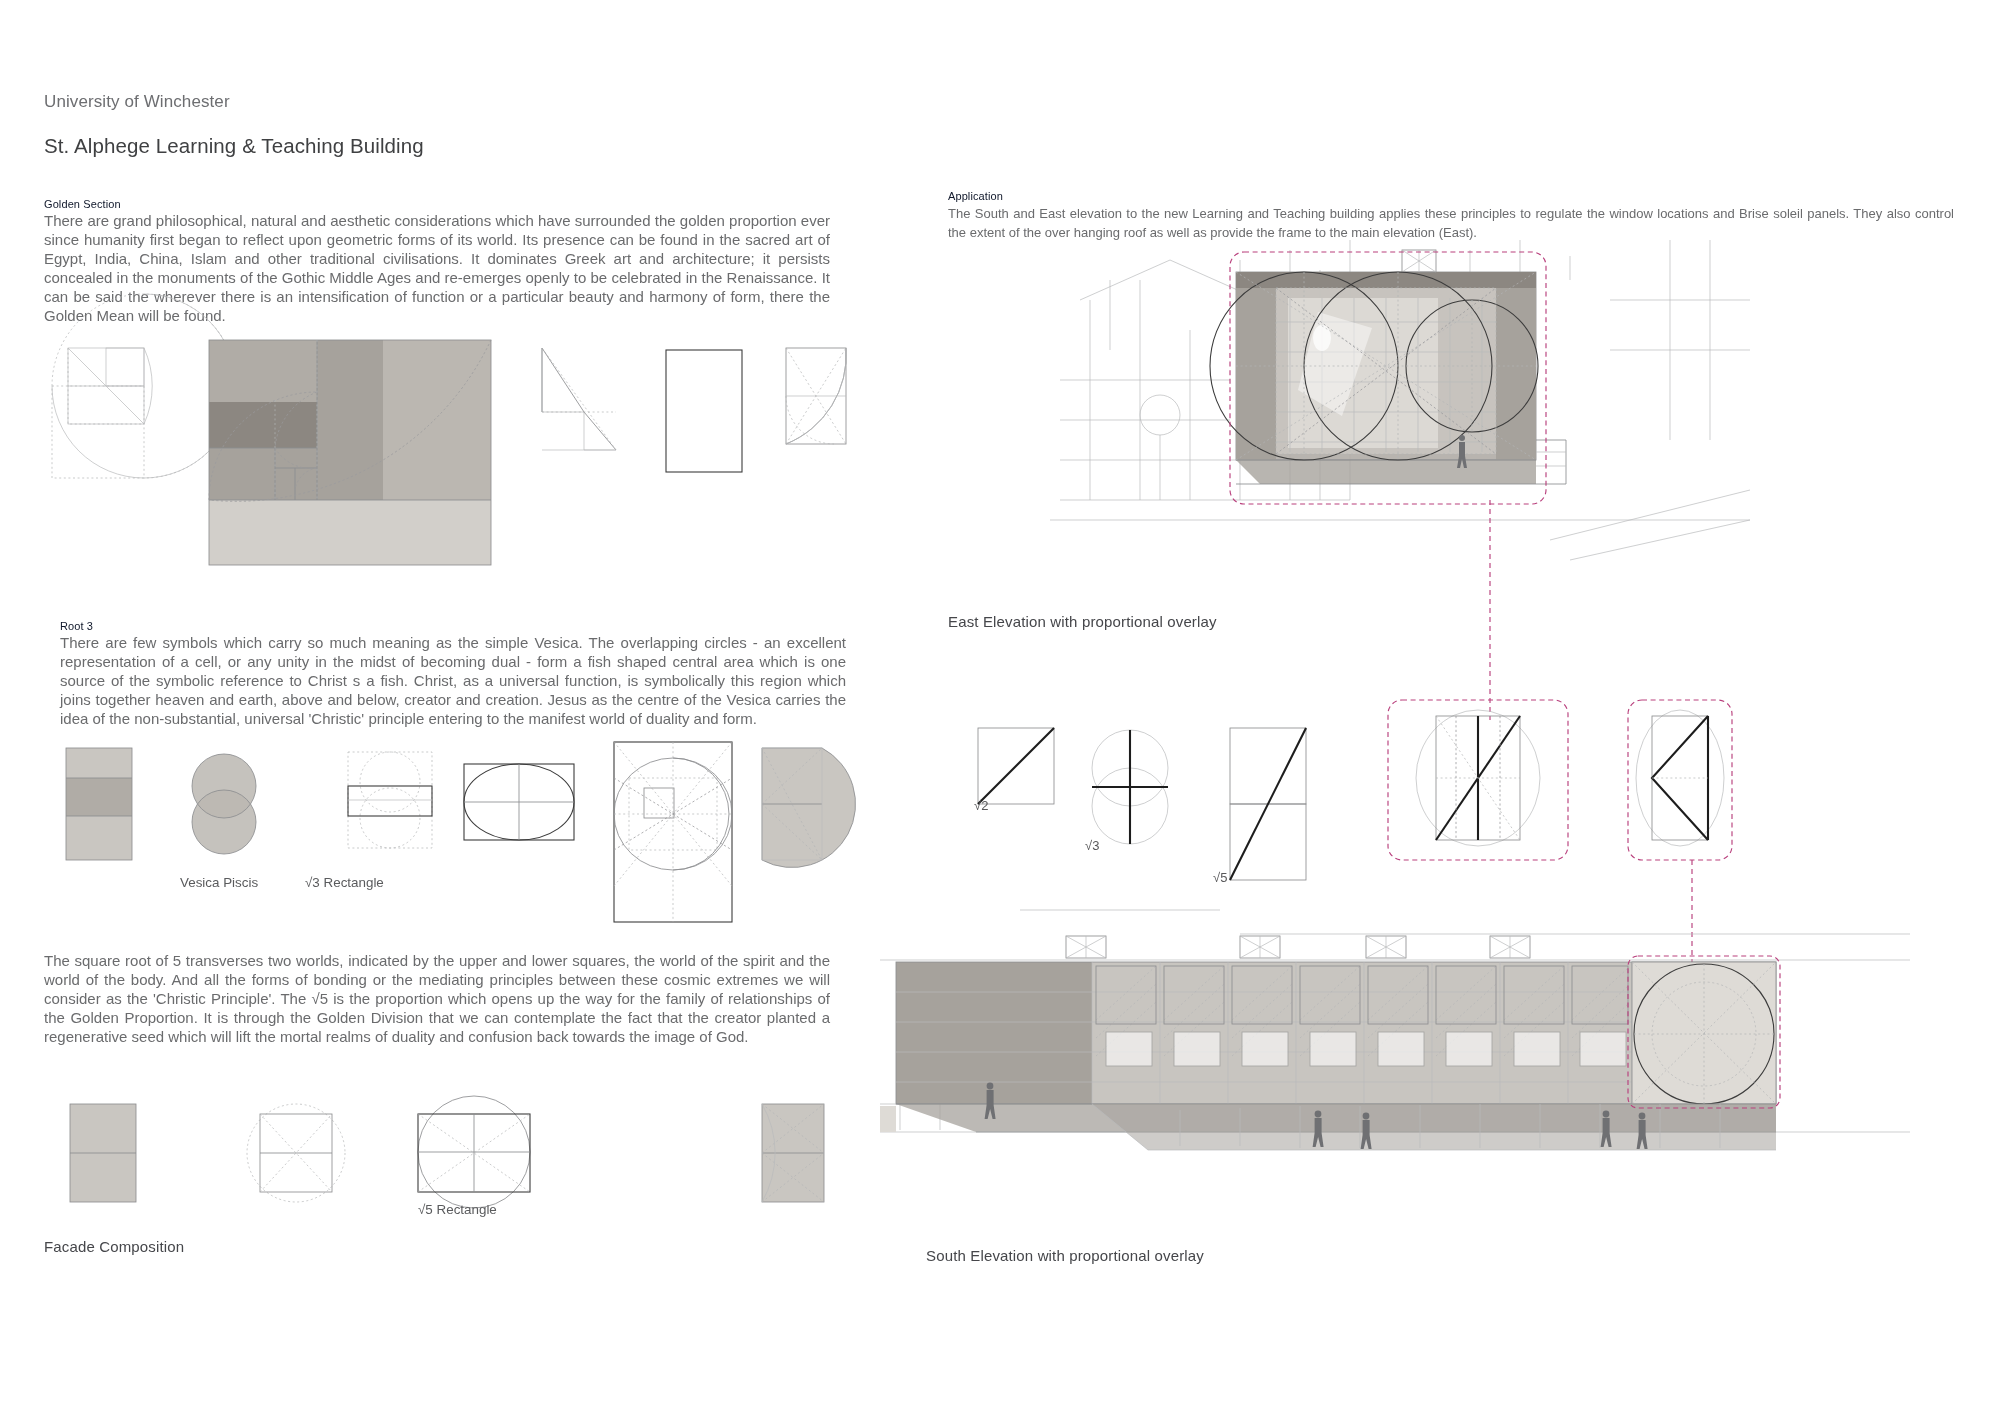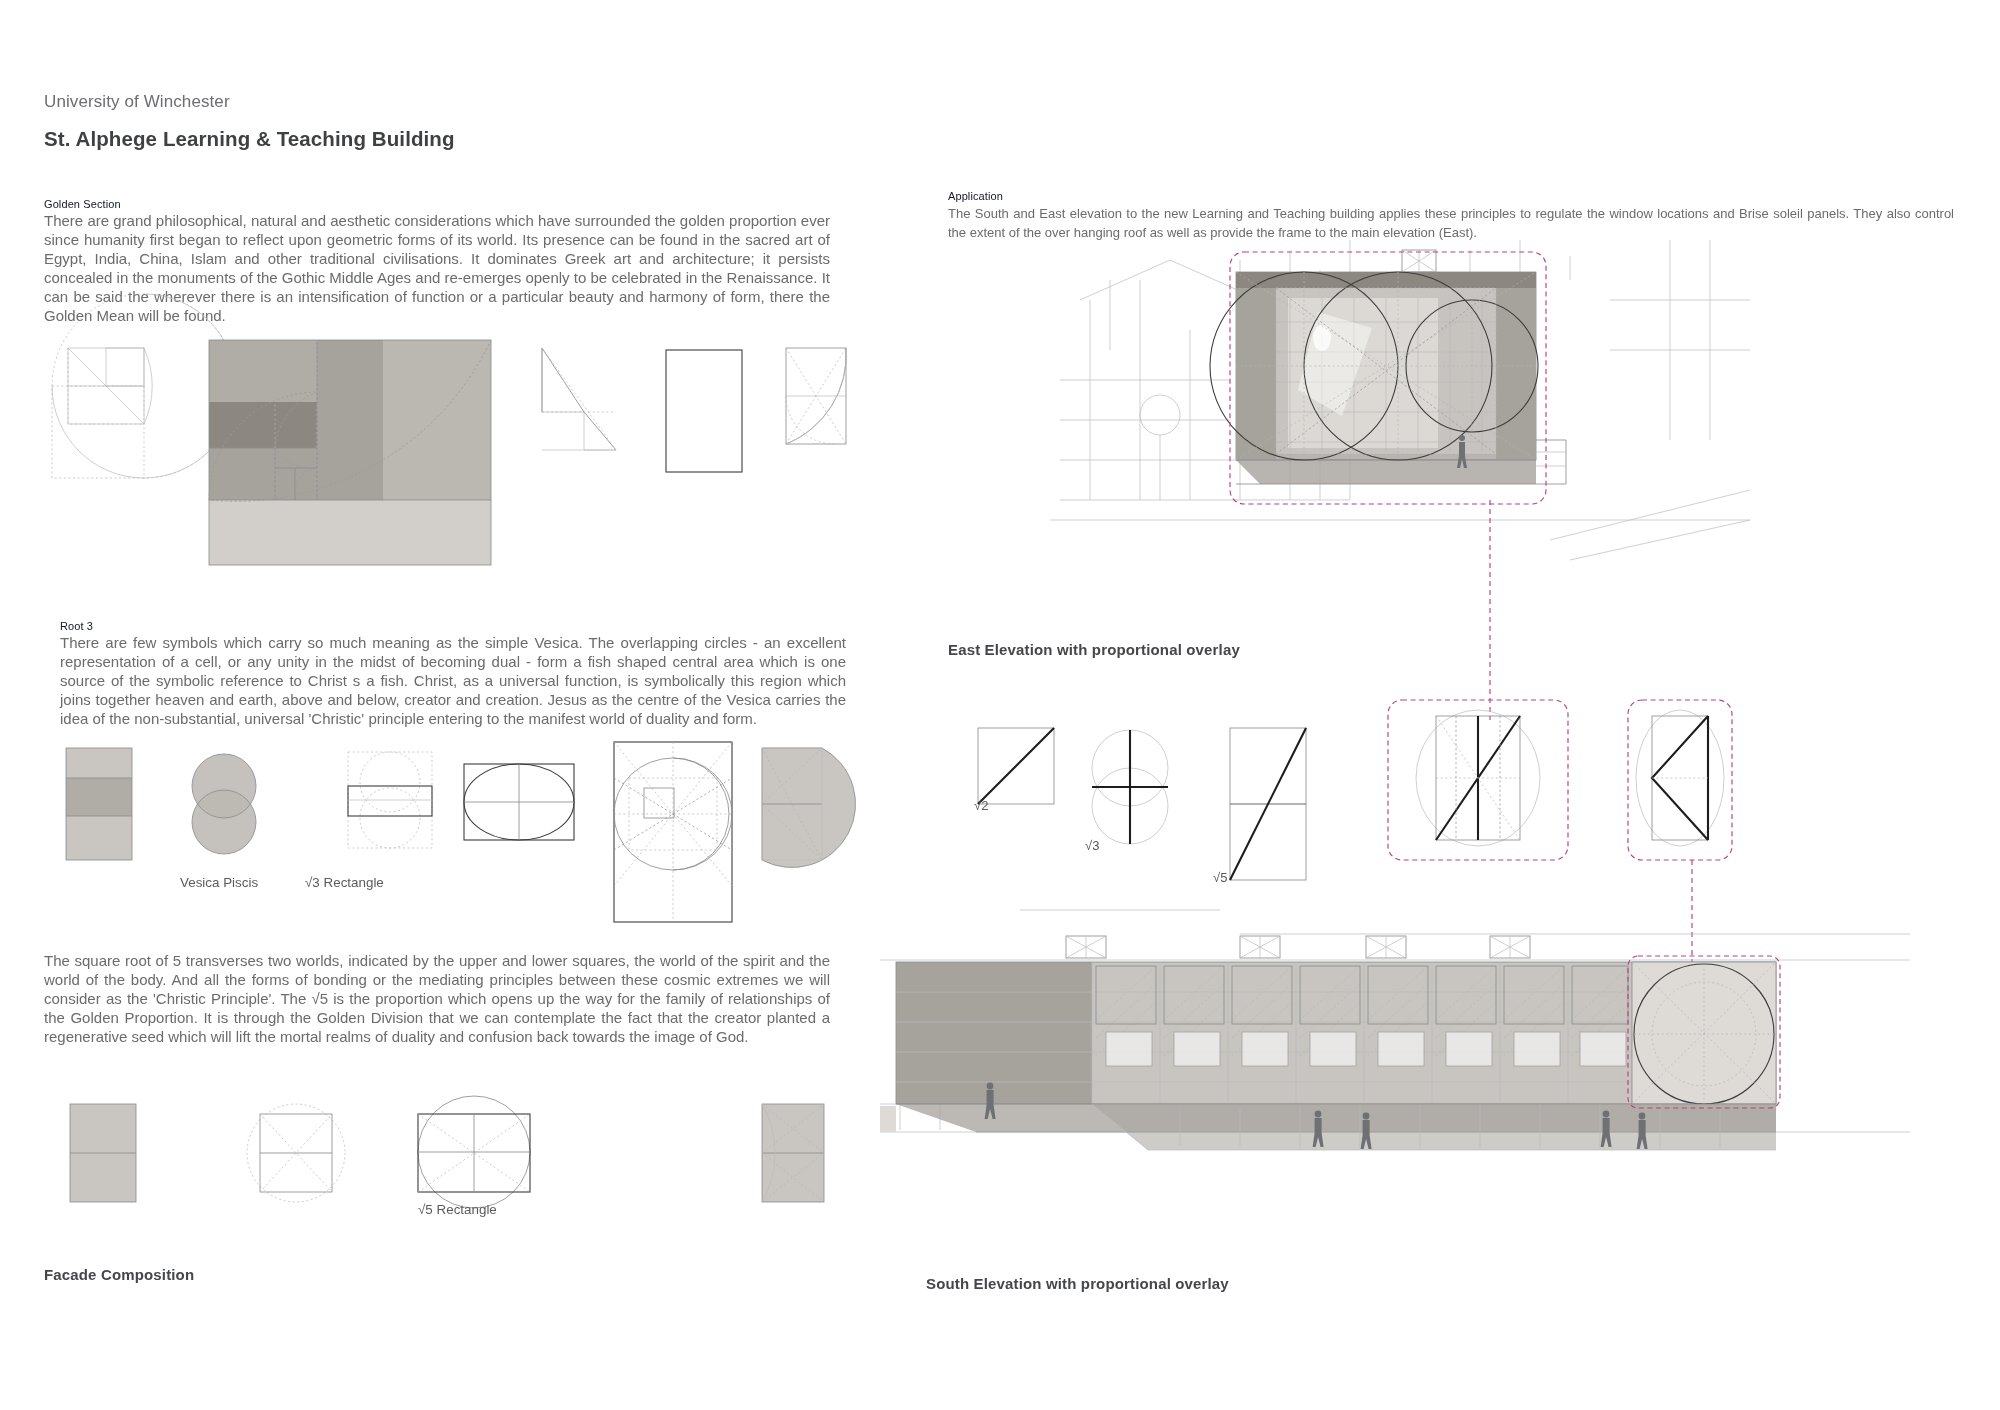--- a/index.html
+++ b/index.html
@@ -10,30 +10,30 @@
     font-family:"Liberation Sans", sans-serif;
     color:#58585a;
     position:relative;
     overflow:hidden;
   }
   .page { position:absolute; inset:0; }
 
   
   .hdr { position:absolute; left:44px; top:92px; }
   .hdr .sub { font-size:17px; color:#6d6e71; letter-spacing:.1px; }
-  .hdr .ttl { font-size:20.5px; font-weight:bold; color:#3f4042; margin-top:15px; letter-spacing:.1px; }
+  .hdr .ttl { font-size:20.5px; font-weight:normal; color:#3f4042; margin-top:22px; letter-spacing:.1px; }
 
   
   .sec-h { font-size:11px; font-weight:normal; color:#0f172a; letter-spacing:.1px; }
   .sec-p {
     font-size:15px; line-height:19.1px; color:#6a6b6d;
     text-align:justify; text-justify:inter-word;
   }
   .cap { font-size:13.4px; color:#5a5b5d; }
-  .cap-b { font-size:15px; font-weight:bold; color:#45464a; letter-spacing:.15px;margin-top:28px; }
+  .cap-b { font-size:15px; font-weight:normal; color:#45464a; letter-spacing:.15px; }
 
   .blk { position:absolute; }
 
   #golden-block { left:44px; top:198px; width:800px; }
   #root3-block  { left:60px; top:620px; width:800px; }
   #root5-block  { left:44px; top:950px; width:800px; }
   #facade-head  { left:44px; top:1238px; }
   #app-block    { left:948px; top:190px; width:1010px; }
   #east-cap     { left:948px; top:613px; }
   #south-cap    { left:926px; top:1247px; }

